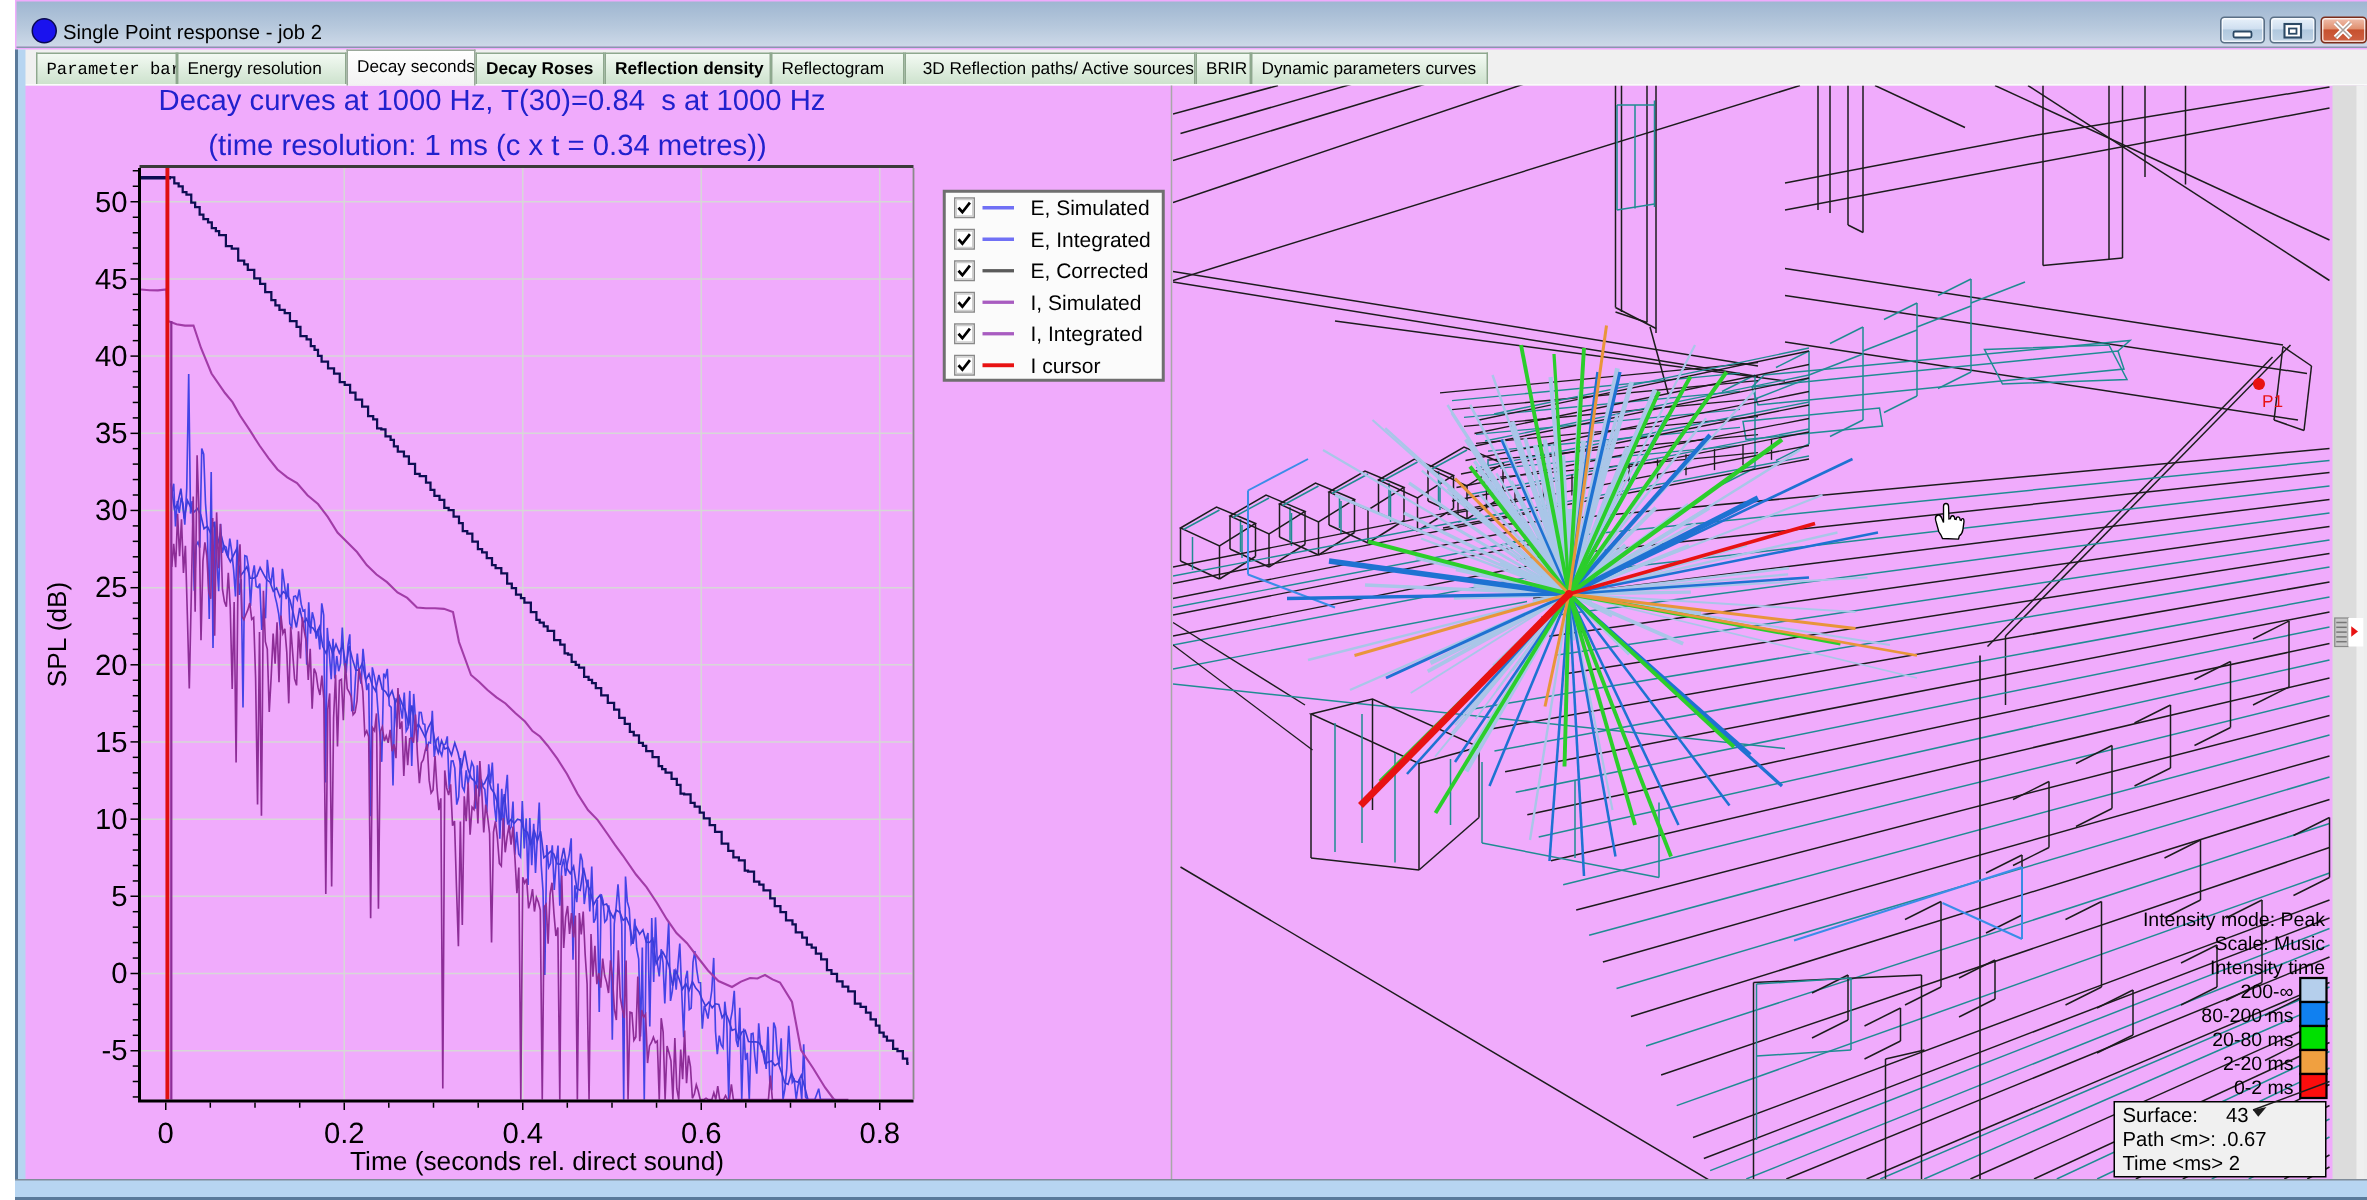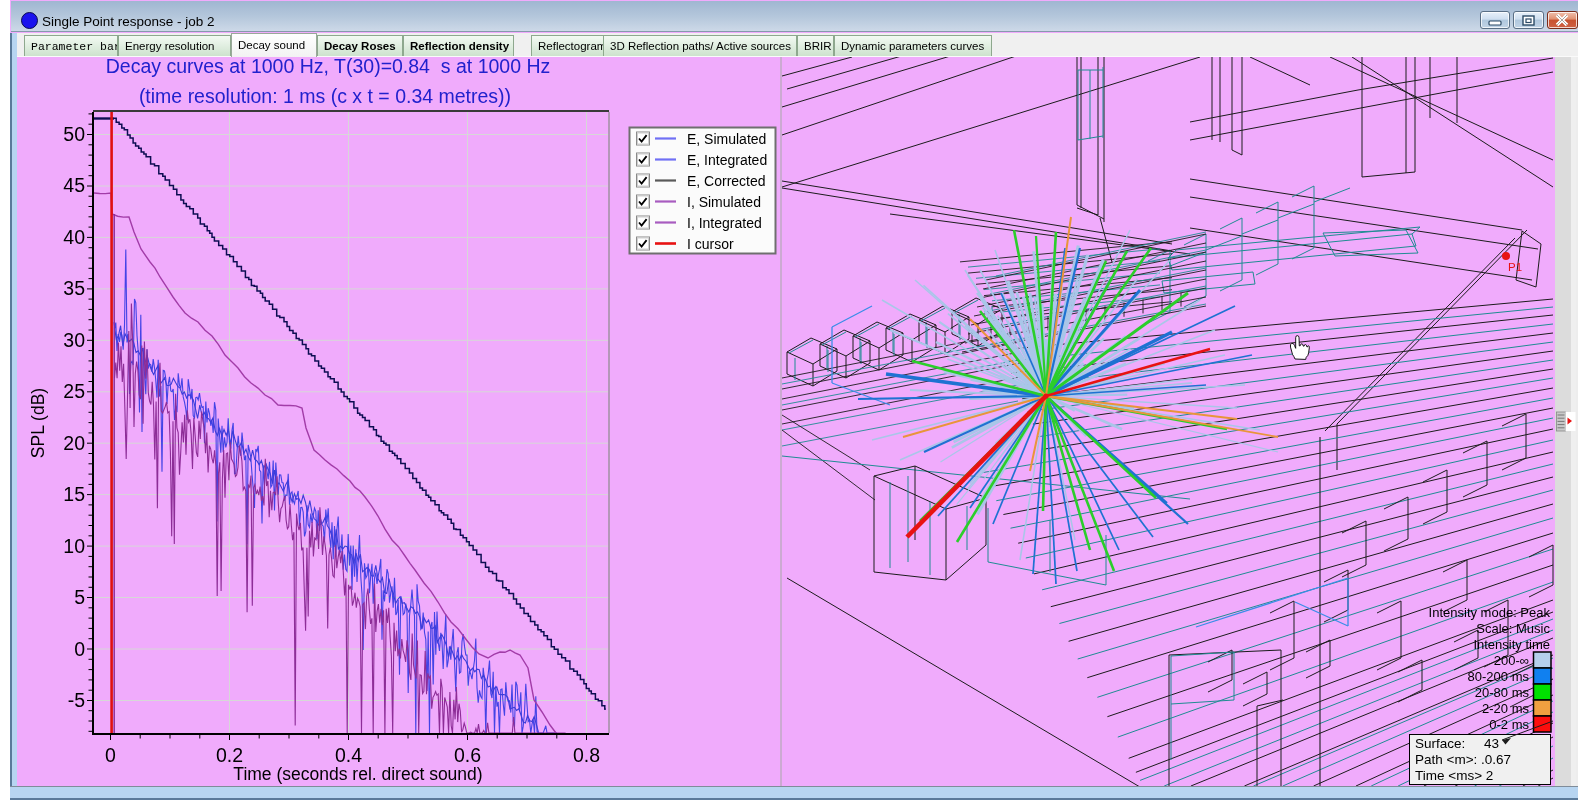--- a/index.html
+++ b/index.html
@@ -37,25 +37,25 @@
           <rect x="12" y="7" width="5" height="3.5" fill="#fff" stroke="#2c4a66" stroke-width="1.2"></rect>
         </svg></div>
   <div class="wbtn" id="bclose"><svg width="29" height="16">
           <path d="M9 3 L19 13 M19 3 L9 13" stroke="#fff" stroke-width="3.4"></path>
           <path d="M9 3 L19 13 M19 3 L9 13" stroke="#2c1408" stroke-width="1" opacity="0.4"></path>
         </svg></div>
  </div>
  <div id="tabbar">
       <div class="tab" style="left:13px;width:94px;font-family:Liberation Mono, monospace;">Parameter bars</div>
       <div class="tab" style="left:107px;width:113px;">Energy resolution</div>
-      <div class="tab sel" style="left:220px;width:86px;">Decay sound</div>
+      <div class="tab sel" style="left:220px;width:86px;">Decay seconds</div>
       <div class="tab" style="left:306px;width:86px;font-weight:bold;">Decay Roses</div>
       <div class="tab" style="left:392px;width:111px;font-weight:bold;">Reflection density</div>
-      <div class="tab" style="left:503px;width:89px;margin-left:17px;">Reflectogram</div>
-      <div class="tab" style="left:592px;width:194px;">3D Reflection paths/ Active sources</div>
+      <div class="tab" style="left:503px;width:89px;">Reflectogram</div>
+      <div class="tab" style="left:592px;width:194px;text-align:right;">3D Reflection paths/ Active sources</div>
       <div class="tab" style="left:786px;width:37px;">BRIR</div>
       <div class="tab" style="left:823px;width:158px;">Dynamic parameters curves</div>
     </div>
  <div id="tabline"></div>
  <div id="lborder"></div>
     <div id="rborder"></div>
     <div id="bborder"></div>
  <svg id="overlay" width="1578" height="800" viewBox="0 0 1578 800">
   <defs>
    <clipPath id="cc">

